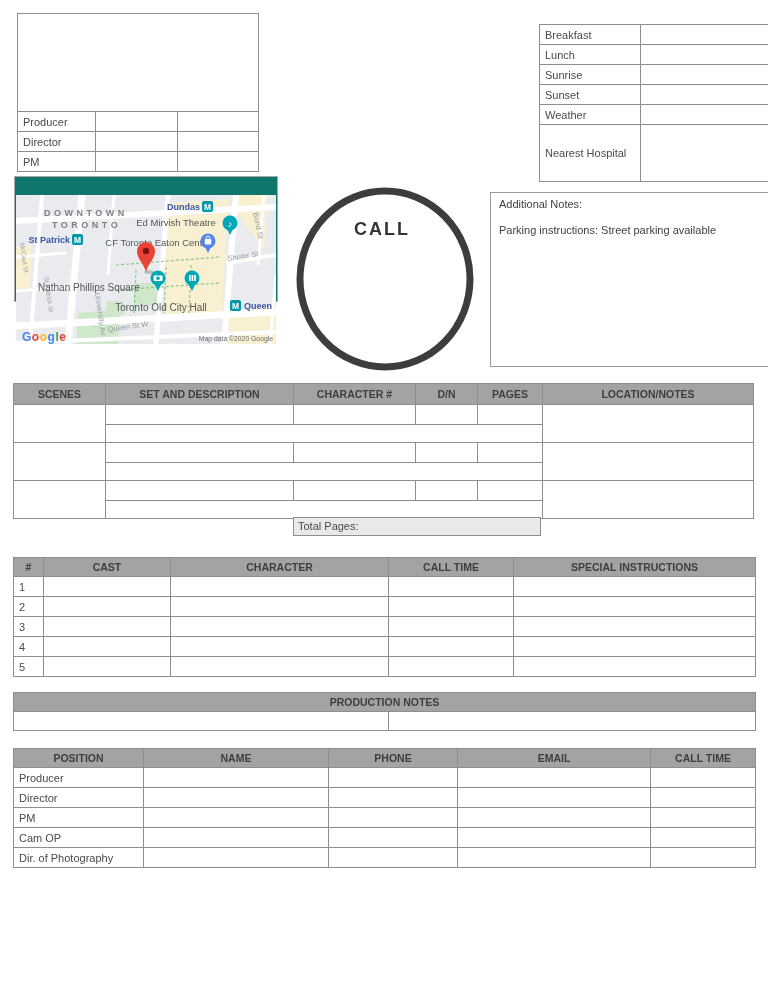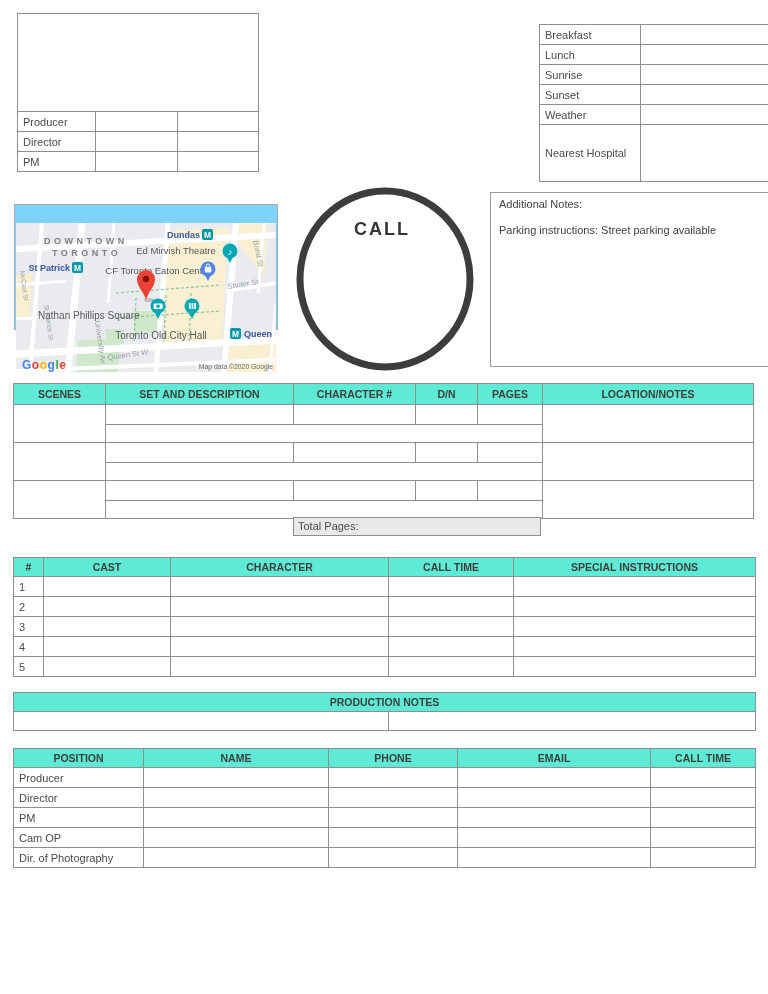--- a/index.html
+++ b/index.html
@@ -9,33 +9,33 @@
   }
   .abs { position:absolute; }
 
   table.doc { border-collapse:collapse; table-layout:fixed; }
   table.doc td, table.doc th {
     border:1px solid #8e8e8e; font-size:11px; color:#4a4a4a;
     padding:0 2px 0 5px; vertical-align:middle; overflow:hidden;
     white-space:nowrap; text-align:left; font-weight:normal;
   }
   table.doc th.hdr, table.doc td.hdr {
-    background:#5eead4; font-weight:bold; font-size:10.5px; color:#3e3e3e;
+    background:#a3a3a3; font-weight:bold; font-size:10.5px; color:#3e3e3e;
     text-align:center; padding:0 2px;
   }
   td.center { text-align:center; padding:0; }
   tr.h98  td { height:97px; }
   tr.h21  td, tr.h21 th { height:20px; }
   tr.h20  td { height:19px; }
   tr.h19  td, tr.h19 th { height:18px; }
   tr.h18  td { height:17px; }
   tr.h57  td { height:56px; }
 
-  .map-card { left:14px; top:204px; width:264px; height:126px;
-    border:1px solid #a9a9a9; background:#7dd3fc; box-sizing:border-box; }
+  .map-card { left:14px; top:176px; width:264px; height:126px;
+    border:1px solid #a9a9a9; background:#0f766e; box-sizing:border-box; }
   .map-svg { position:absolute; left:1px; top:18px; width:260px; height:149px; }
   svg text { font-family:"Liberation Sans", sans-serif; }
 
   .stamp-svg { left:294px; top:186px; width:182px; height:186px; }
   .stamp-text { font-size:18px; font-weight:bold; letter-spacing:2px; fill:#343434; }
 
   .notes-card { left:490px; top:192px; width:294px; height:175px;
     border:1px solid #9b9b9b; box-sizing:border-box; padding:5px 8px;
     font-size:11px; color:#3f3f3f; }
   .notes-title { margin:0 0 14px 0; }

